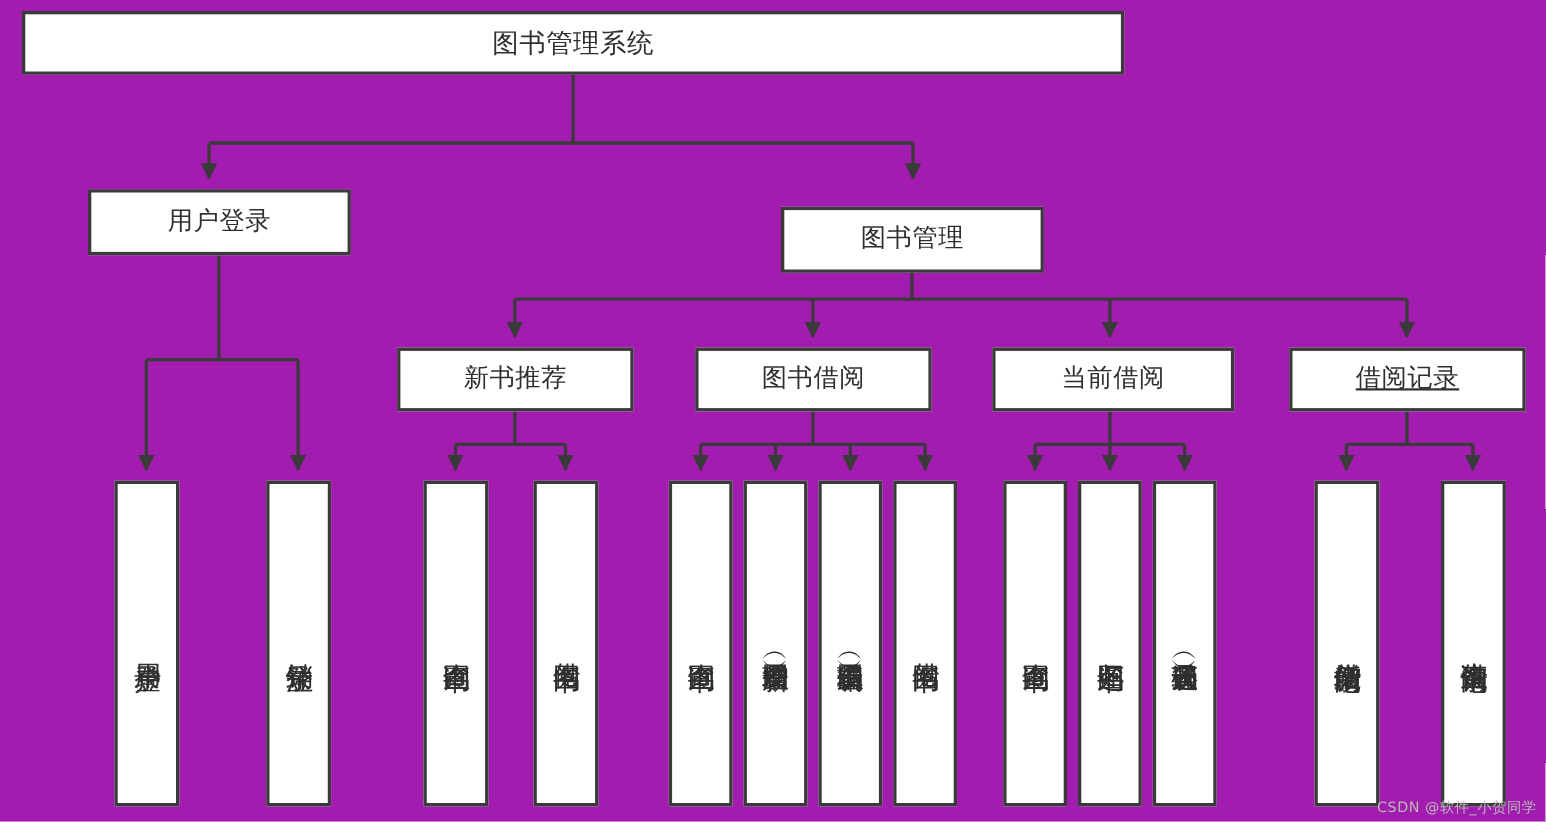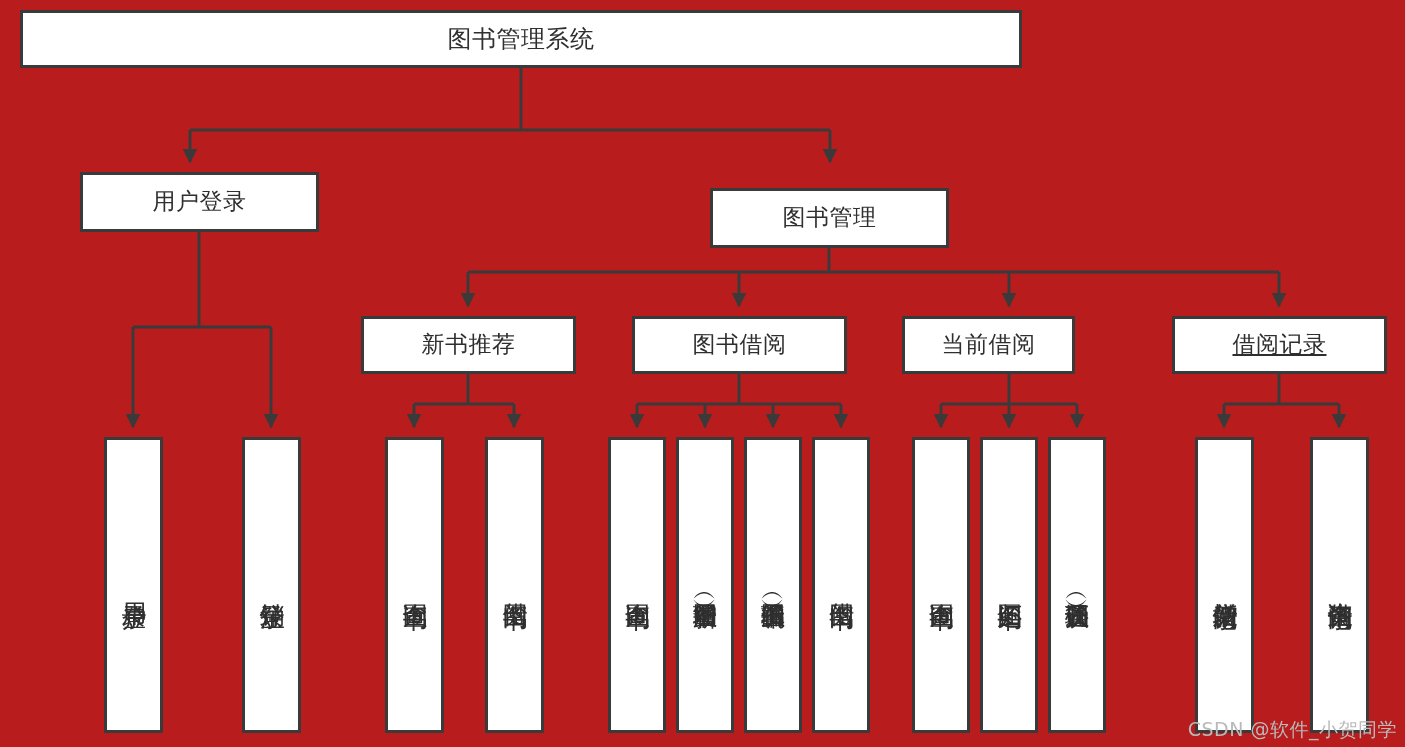--- a/index.html
+++ b/index.html
@@ -8,21 +8,21 @@
     padding: 0;
     background: #ffffff;
   }
   body {
     font-family: "DejaVu Sans", "Liberation Sans", sans-serif;
   }
   #canvas {
     position: relative;
     width: 1405px;
     height: 747px;
-    background: #b91c1c;
+    background: #a21caf;
     overflow: hidden;
   }
   #wires {
     position: absolute;
     left: 0;
     top: 0;
     width: 1405px;
     height: 747px;
     pointer-events: none;
   }
@@ -64,21 +64,21 @@
   }
   .node.vert.tight .vlabel {
     font-size: 24px;
     line-height: 1.0;
     letter-spacing: 0px;
   }
   .watermark {
     position: absolute;
     right: 8px;
     bottom: 4px;
-    font-size: 19px;
+    font-size: 13px;
     color: #b9b9b9;
     white-space: nowrap;
     letter-spacing: 0.5px;
     margin-top: 44px;
   }
 </style>
 </head>
 <body>
 
 <div id="canvas">
@@ -143,21 +143,21 @@
   <div class="node horiz" style="left:710px; top:188px; width:239px; height:60px;">
     <span>图书管理</span>
   </div>
 
   <div class="node horiz" style="left:361px; top:316px; width:215px; height:58px;">
     <span>新书推荐</span>
   </div>
   <div class="node horiz" style="left:632px; top:316px; width:215px; height:58px;">
     <span>图书借阅</span>
   </div>
-  <div class="node horiz" style="left:902px; top:316px; width:173px; height:58px;">
+  <div class="node horiz" style="left:902px; top:316px; width:220px; height:58px;">
     <span>当前借阅</span>
   </div>
   <div class="node horiz" style="left:1172px; top:316px; width:215px; height:58px;text-decoration:underline;">
     <span>借阅记录</span>
   </div>
 
   <div class="node vert" style="left:104px; top:437px; width:59px; height:296px;">
     <span class="vlabel">用户登录</span>
   </div>
   <div class="node vert" style="left:242px; top:437px; width:59px; height:296px;">

